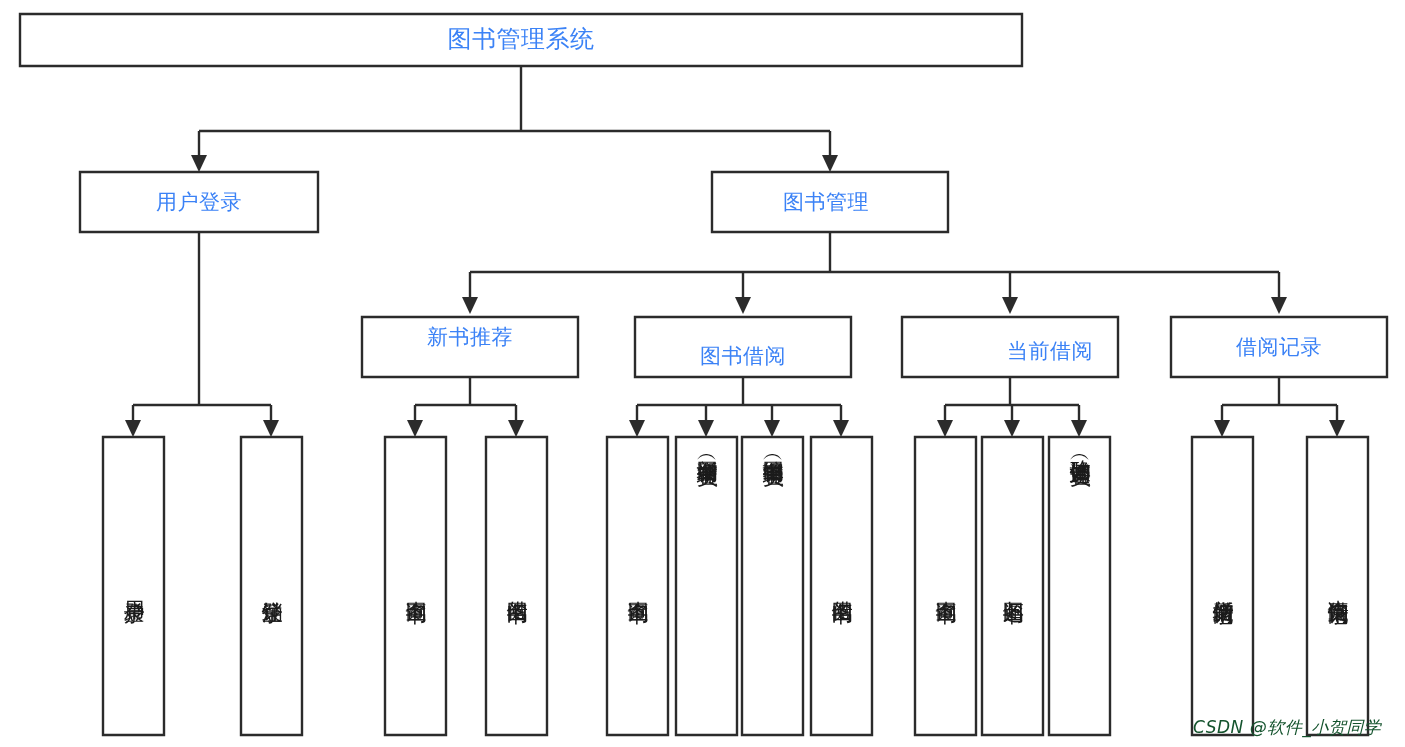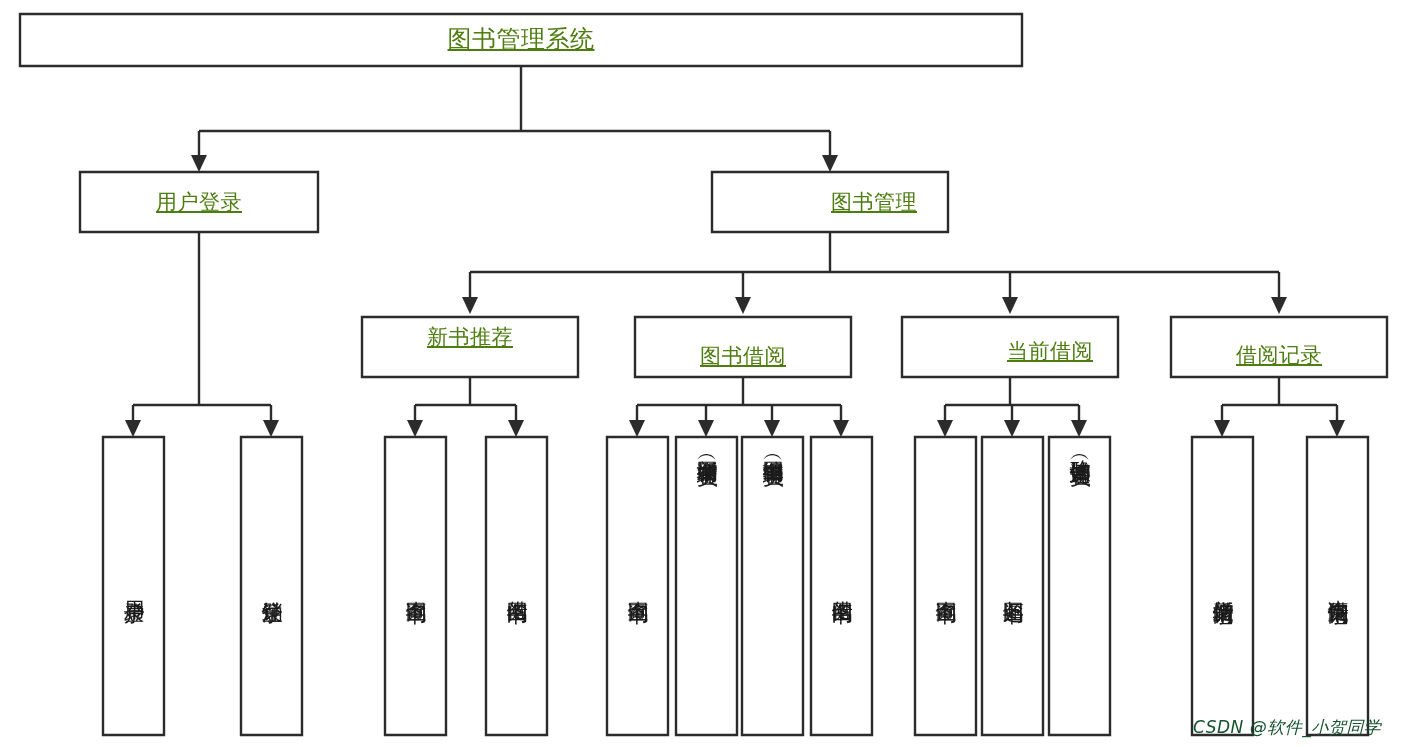--- a/index.html
+++ b/index.html
@@ -42,27 +42,26 @@
   }
   .arrow-head {
     fill: #2b2b2b;
     stroke: none;
   }
   .node-label-h {
     position: absolute;
     display: flex;
     align-items: center;
     justify-content: center;
-    color: #4d7c0f;
+    color: #3b82f6;
     font-size: 21px;
     line-height: 1.15;
     letter-spacing: 0.5px;
     white-space: nowrap;
     pointer-events: none;
-    text-decoration: underline;
   }
   .node-label-v {
     position: absolute;
     display: flex;
     align-items: center;
     justify-content: center;
     color: #1b1b1b;
     font-size: 21px;
     line-height: 1.22;
     letter-spacing: 1px;
@@ -189,26 +188,26 @@
     <rect class="node-box" x="982" y="437" width="61" height="298"></rect>
     <rect class="node-box" x="1049" y="437" width="61" height="298"></rect>
 
     <rect class="node-box" x="1192" y="437" width="61" height="298"></rect>
     <rect class="node-box" x="1307" y="437" width="61" height="298"></rect>
   </svg>
 
   <div class="node-label-h" style="left:20px; top:14px; width:1002px; height:52px; font-size:24px;">图书管理系统</div>
 
   <div class="node-label-h" style="left:80px; top:172px; width:238px; height:60px;">用户登录</div>
-  <div class="node-label-h" style="left:712px; top:172px; width:228px; height:60px;margin-left:48px;">图书管理</div>
+  <div class="node-label-h" style="left:712px; top:172px; width:228px; height:60px;">图书管理</div>
 
   <div class="node-label-h" style="left:362px; top:307px; width:216px; height:60px;">新书推荐</div>
   <div class="node-label-h" style="left:635px; top:317px; width:216px; height:78px;">图书借阅</div>
   <div class="node-label-h" style="left:942px; top:317px; width:216px; height:68px;">当前借阅</div>
-  <div class="node-label-h" style="left:1171px; top:317px; width:216px; height:60px;margin-top:8px;">借阅记录</div>
+  <div class="node-label-h" style="left:1171px; top:317px; width:216px; height:60px;">借阅记录</div>
 
   <div class="node-label-v" style="left:103px; top:437px; width:61px; height:298px;">用户登录</div>
   <div class="node-label-v" style="left:241px; top:437px; width:61px; height:298px;">注销登录</div>
 
   <div class="node-label-v" style="left:385px; top:437px; width:61px; height:298px;">查询图书</div>
   <div class="node-label-v" style="left:486px; top:437px; width:61px; height:298px;">借阅图书</div>
 
   <div class="node-label-v" style="left:607px; top:437px; width:61px; height:298px;">查询图书</div>
   <div class="node-label-v" style="left:676px; top:437px; width:61px; height:298px; justify-content:flex-start; padding-top:6px; box-sizing:border-box;">新增图书（管理员）</div>
   <div class="node-label-v" style="left:742px; top:437px; width:61px; height:298px; justify-content:flex-start; padding-top:6px; box-sizing:border-box;">编辑图书（管理员）</div>

